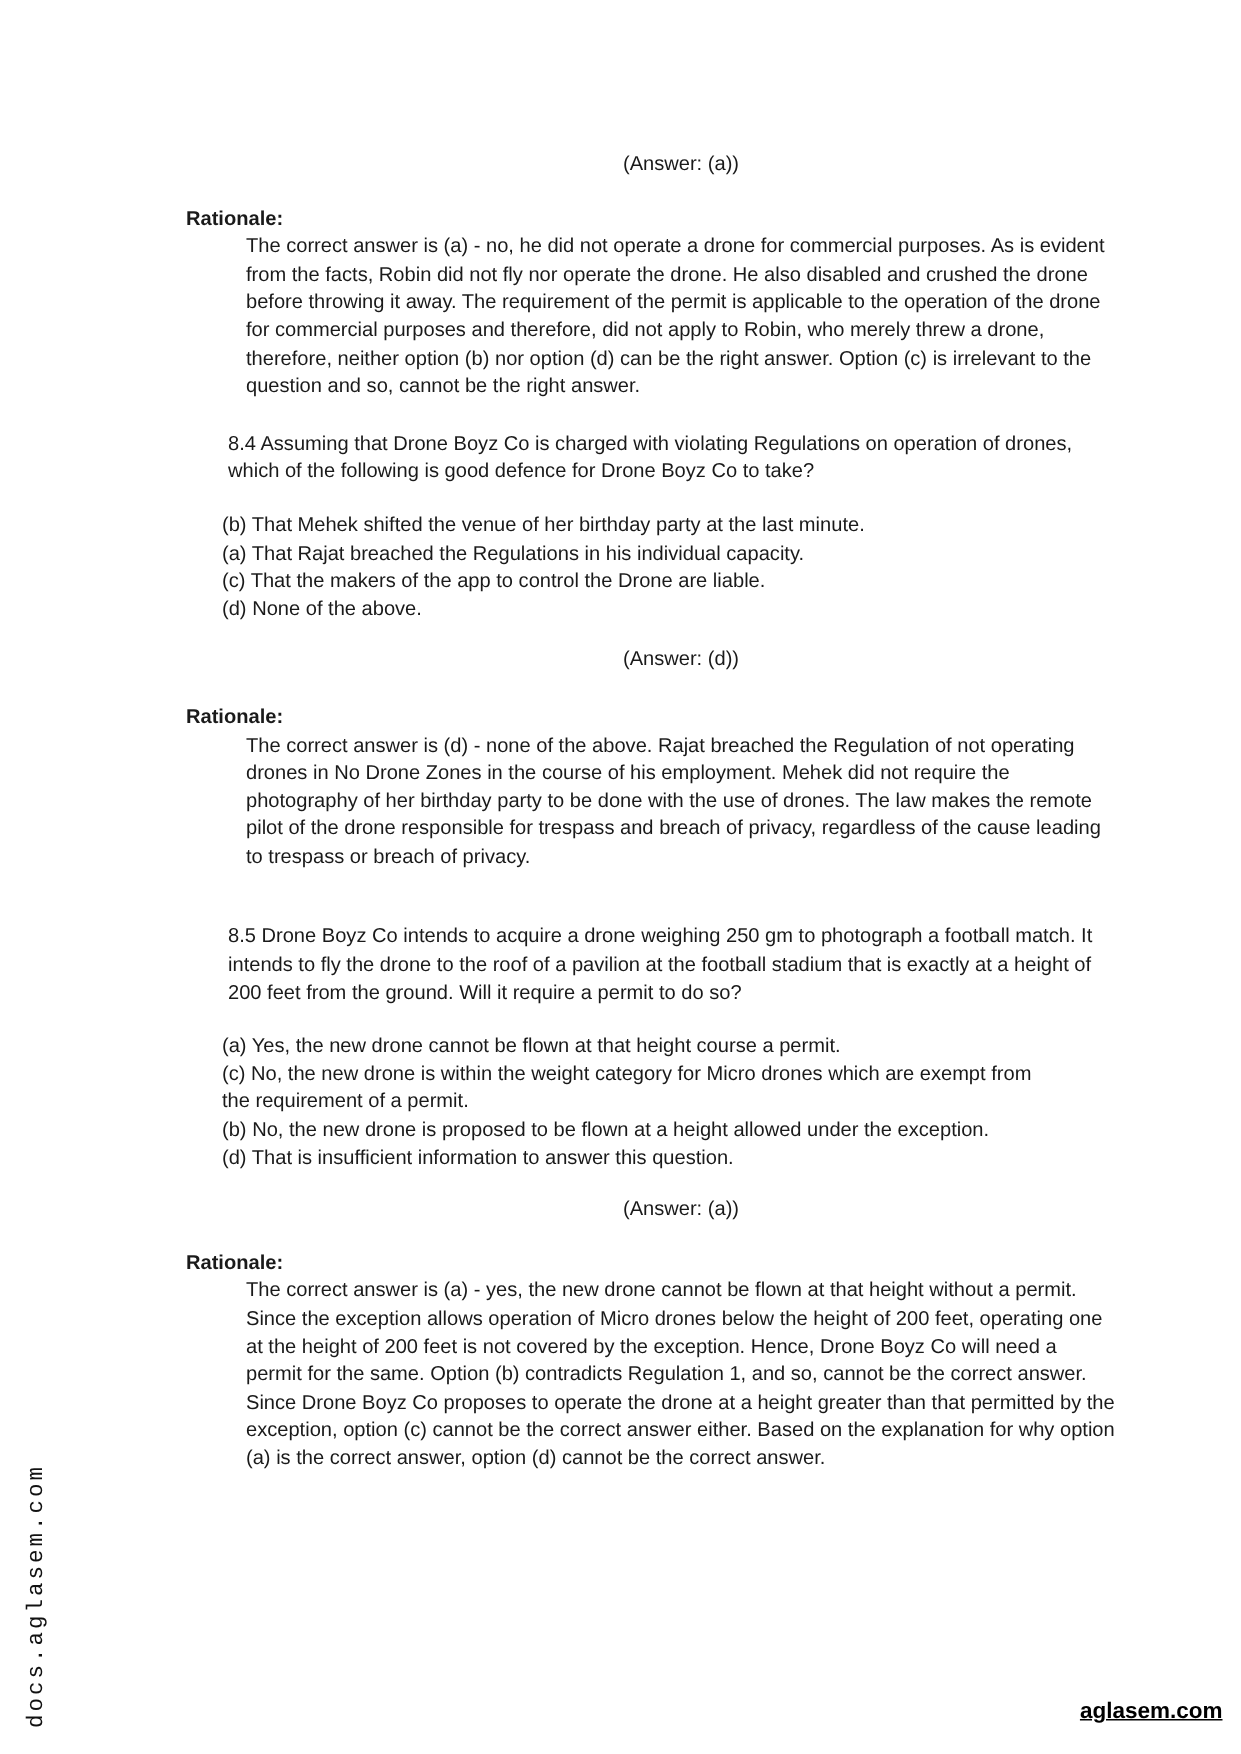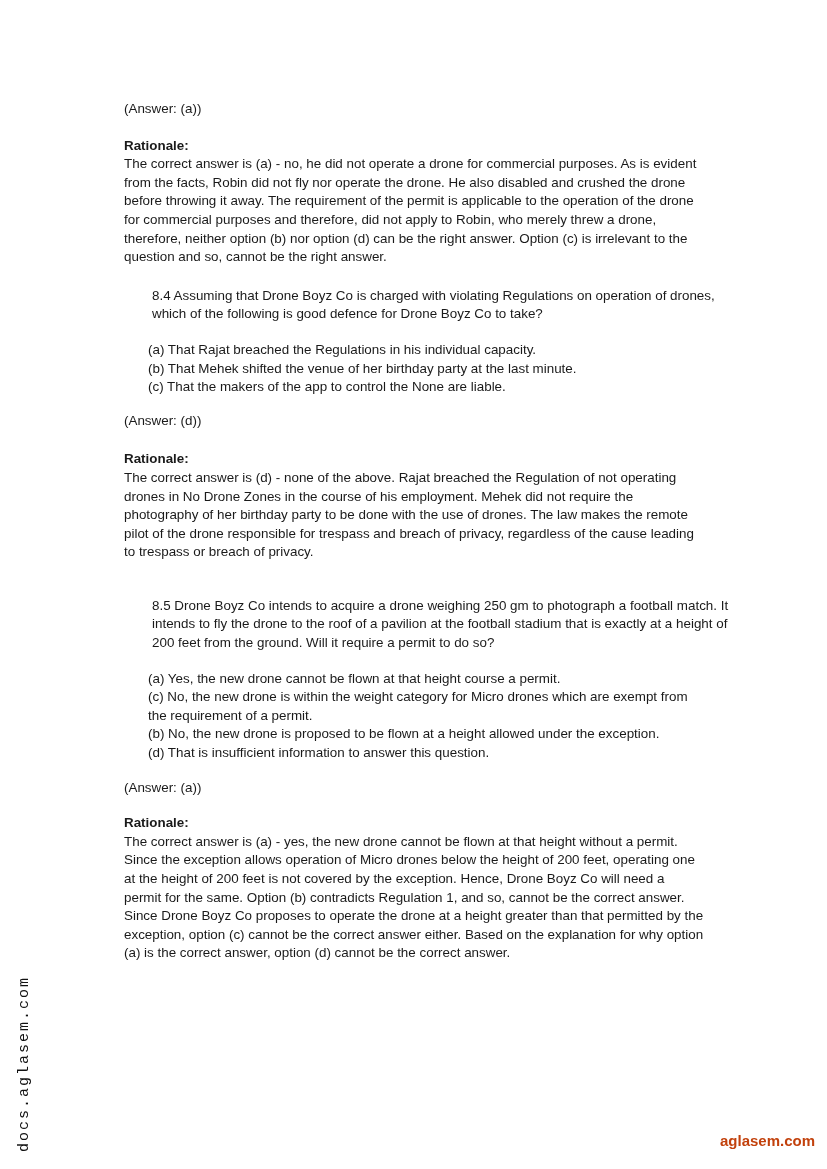--- a/index.html
+++ b/index.html
@@ -18,23 +18,25 @@
   .page-content {
     position: absolute;
     left: 124px;
     top: 100px;
     width: 660px;
     font-size: 13.4px;
     line-height: 18.6px;
   }
   .block {
     white-space: pre-line;
+    margin-left: 40px;
   }
   .answer-line {
     white-space: pre-line;
+    text-align: center;
   }
   .rationale-heading {
     font-weight: bold;
     white-space: pre-line;
   }
   .question {
     white-space: pre-line;
     margin-left: 28px;
   }
   .options {
@@ -62,21 +64,22 @@
     color: #111111;
     white-space: nowrap;
   }
   .footer-brand {
     position: absolute;
     right: 12px;
     bottom: 20px;
     font-family: "Liberation Sans", sans-serif;
     font-weight: bold;
     font-size: 15px;
-    color: #c2410c;
+    color: #000000;
+    text-decoration: underline;
   }
 </style>
 </head>
 <body>
 
 <div class="page-content">
 
   <div class="answer-line">(Answer: (a))</div>
 
   <div class="rationale-heading mt-18">Rationale:</div>
@@ -84,23 +87,24 @@
 from the facts, Robin did not fly nor operate the drone. He also disabled and crushed the drone
 before throwing it away. The requirement of the permit is applicable to the operation of the drone
 for commercial purposes and therefore, did not apply to Robin, who merely threw a drone,
 therefore, neither option (b) nor option (d) can be the right answer. Option (c) is irrelevant to the
 question and so, cannot be the right answer.</div>
 
   <div class="question mt-20">8.4 Assuming that Drone Boyz Co is charged with violating Regulations on operation of drones,
 which of the following is good defence for Drone Boyz Co to take?</div>
 
   <div class="options mt-17">
+    <div class="option">(b) That Mehek shifted the venue of her birthday party at the last minute.</div>
     <div class="option">(a) That Rajat breached the Regulations in his individual capacity.</div>
-    <div class="option">(b) That Mehek shifted the venue of her birthday party at the last minute.</div>
-    <div class="option">(c) That the makers of the app to control the None are liable.</div>
+    <div class="option">(c) That the makers of the app to control the Drone are liable.</div>
+    <div class="option">(d) None of the above.</div>
   </div>
 
   <div class="answer-line mt-15">(Answer: (d))</div>
 
   <div class="rationale-heading mt-20">Rationale:</div>
   <div class="block">The correct answer is (d) - none of the above. Rajat breached the Regulation of not operating
 drones in No Drone Zones in the course of his employment. Mehek did not require the
 photography of her birthday party to be done with the use of drones. The law makes the remote
 pilot of the drone responsible for trespass and breach of privacy, regardless of the cause leading
 to trespass or breach of privacy.</div>

